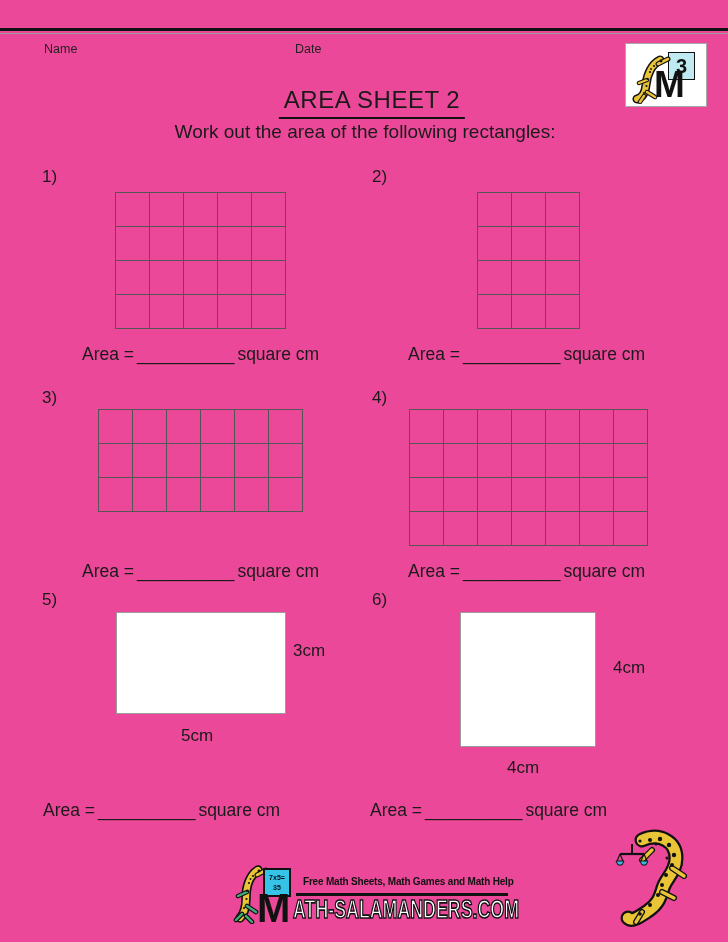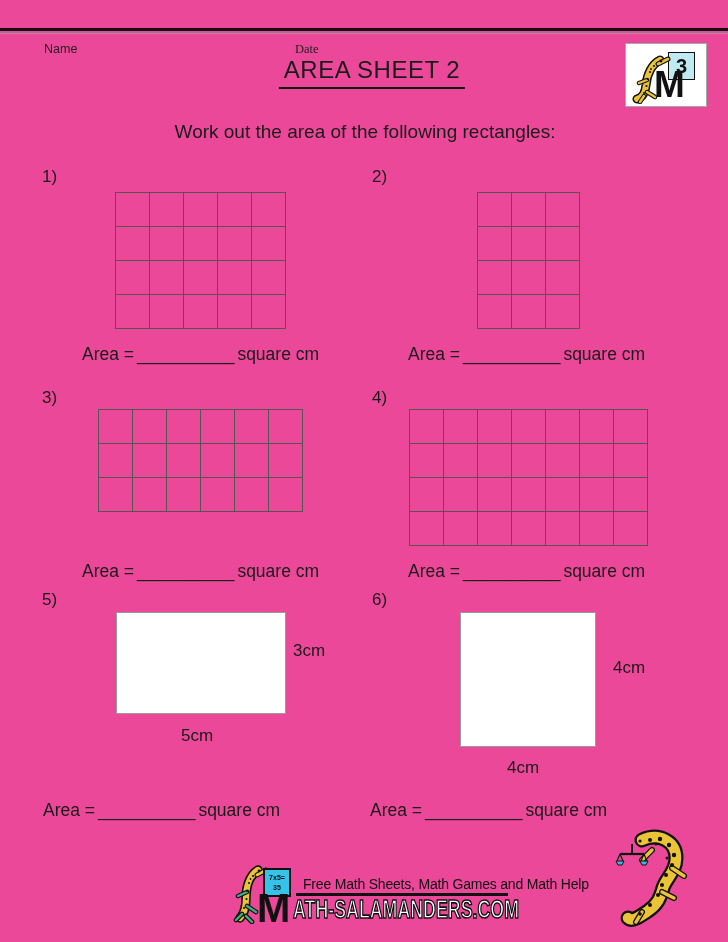--- a/index.html
+++ b/index.html
@@ -7,40 +7,40 @@
     position:relative;width:728px;height:942px;background:#ec4899;
     font-family:"Liberation Sans",sans-serif;color:#1a1a1a;overflow:hidden;
   }
   .abs{position:absolute;}
   
   .rule-thick{left:0;top:28px;width:728px;height:3px;background:#111;}
   .rule-thin{left:0;top:33px;width:728px;height:1px;background:#9a9a9a;}
   .hdr-label{font-size:12.5px;color:#222;}
   
   .title{
-    top:56px;left:372px;transform:translateX(-50%);
+    top:86px;left:372px;transform:translateX(-50%);
     font-size:24px;letter-spacing:.5px;white-space:nowrap;
     border-bottom:2.5px solid #111;padding:0 5px 3px 5px;font-weight:500;
   }
   .instructions{
     top:121px;left:365px;transform:translateX(-50%);
     font-size:19px;white-space:nowrap;
   }
   .pnum{font-size:17px;}
   
   .ugrid{display:grid;border-left:1px solid #555;border-top:1px solid #555;}
   .ugrid .cell{width:33px;height:33px;border-right:1px solid #555;border-bottom:1px solid #555;}
   
   .rect{border:1px solid #9b9b9b;background:#fff;}
   .dim{font-size:17px;white-space:nowrap;}
   
   .area-line{font-size:17.5px;white-space:nowrap;text-align:center;}
   .area-line .blank{margin:0 3px;letter-spacing:0;}
   
-  .tagline{font-size:14px;font-weight:normal;letter-spacing:-.2px;white-space:nowrap;color:#111;}
+  .tagline{font-size:10px;font-weight:bold;letter-spacing:-.2px;white-space:nowrap;color:#111;}
   .tag-underline{background:#111;height:3px;}
   .big-m{font-size:40px;font-weight:bold;color:#111;line-height:1;}
   .board{
     background:#35c3e8;border:2px solid #111;color:#081018;
     font-size:7px;font-weight:bold;text-align:center;line-height:1.3;
     display:flex;flex-direction:column;justify-content:center;
   }
   .logo-box{border:1.5px solid #a8a8a8;background:#fff;}
   .logo-board{
     background:#bfeaf2;border:1.5px solid #111;text-align:center;
@@ -50,21 +50,21 @@
 </style>
 </head>
 <body>
 
 <div class="page">
 
   <div class="abs rule-thick"></div>
   <div class="abs rule-thin"></div>
 
   <div class="abs hdr-label" style="left:44px;top:42px;">Name</div>
-  <div class="abs hdr-label" style="left:295px;top:42px;font-family:Liberation Serif, serif;">Date</div>
+  <div class="abs hdr-label" style="left:295px;top:42px;">Date</div>
 
   <div class="abs logo-box" style="left:625px;top:43px;width:80px;height:62px;">
     <div class="abs logo-board" style="left:42px;top:8px;width:25px;height:26px;">
       <span>3</span>
     </div>
     <div class="abs big-m" style="left:28px;top:22px;font-size:37px;">M</div>
     <svg class="abs" style="left:4px;top:8px;" width="42" height="52" viewBox="0 0 42 52">
       <path d="M30,8 C22,12 17,22 16,33 C15,41 13,45 7,47" fill="none" stroke="#111" stroke-width="9" stroke-linecap="round"></path>
       <path d="M30,8 C22,12 17,22 16,33 C15,41 13,45 7,47" fill="none" stroke="#e9c437" stroke-width="6" stroke-linecap="round"></path>
       <path d="M28,12 L38,7" stroke="#111" stroke-width="5" stroke-linecap="round"></path>

